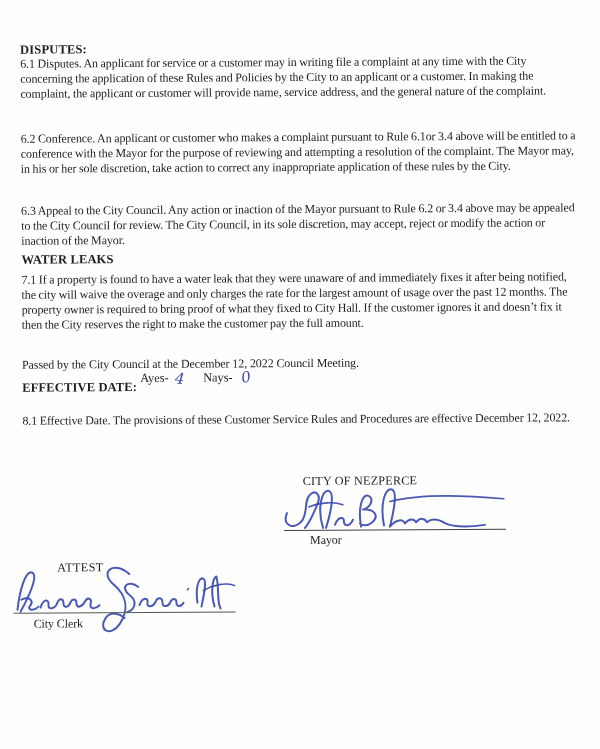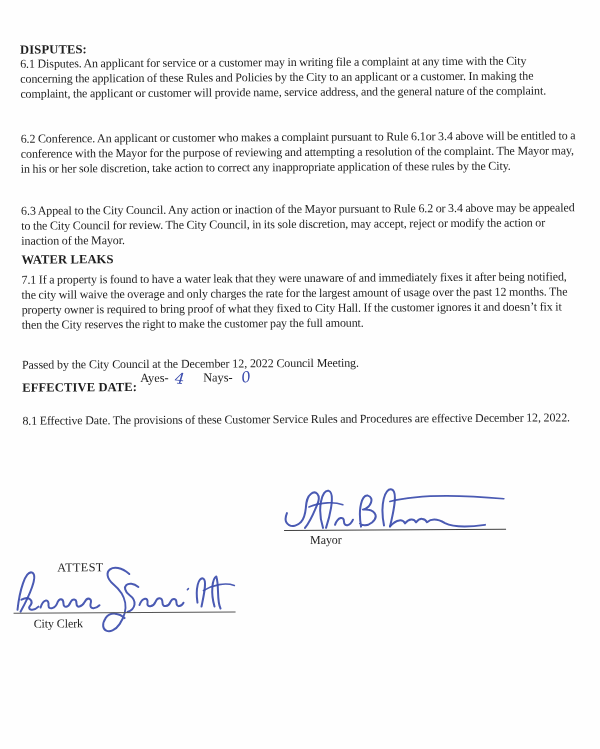--- a/index.html
+++ b/index.html
@@ -79,20 +79,21 @@
       <span>Ayes-</span>
       <span class="hand hand-ayes" style="color: rgb(59, 76, 173);">4</span>
       <span>Nays-</span>
       <span class="hand hand-nays" style="color: rgb(59, 76, 173);">0</span>
     </div>
 
     <div class="abs heading" style="top:379px;">EFFECTIVE DATE:</div>
 
     <div class="abs para" style="top:412px;">8.1 Effective Date. The provisions of these Customer Service Rules and Procedures are effective December 12, 2022.</div>
 
+    <div class="abs caps" style="top:474px; left:302px;">CITY OF NEZPERCE</div>
 
     <div class="abs sig" style="top: 483px; left: 282px; color: rgb(59, 76, 173);">
       <svg width="225" height="52" viewBox="0 0 225 52">
         <path d="M4,30 C-1,42 10,47 18,39 C26,31 20,17 28,11 C33,7 38,12 35,20 C31,30 26,40 22,45"></path>
         <path d="M40,45 C34,26 39,6 46,8 C52,10 48,30 43,45"></path>
         <path class="thin" d="M26,24 C38,19 52,19 60,22"></path>
         <path d="M52,42 C55,34 61,33 61,39 C61,44 67,44 70,37"></path>
         <path d="M78,44 C75,26 79,12 85,13 C92,15 88,25 80,27 C91,26 97,33 89,40 C84,44 79,43 77,41"></path>
         <path d="M101,43 C97,22 102,5 109,7 C115,9 111,28 107,44"></path>
         <path class="thin" d="M107,19 C135,12 180,13 221,17"></path>

